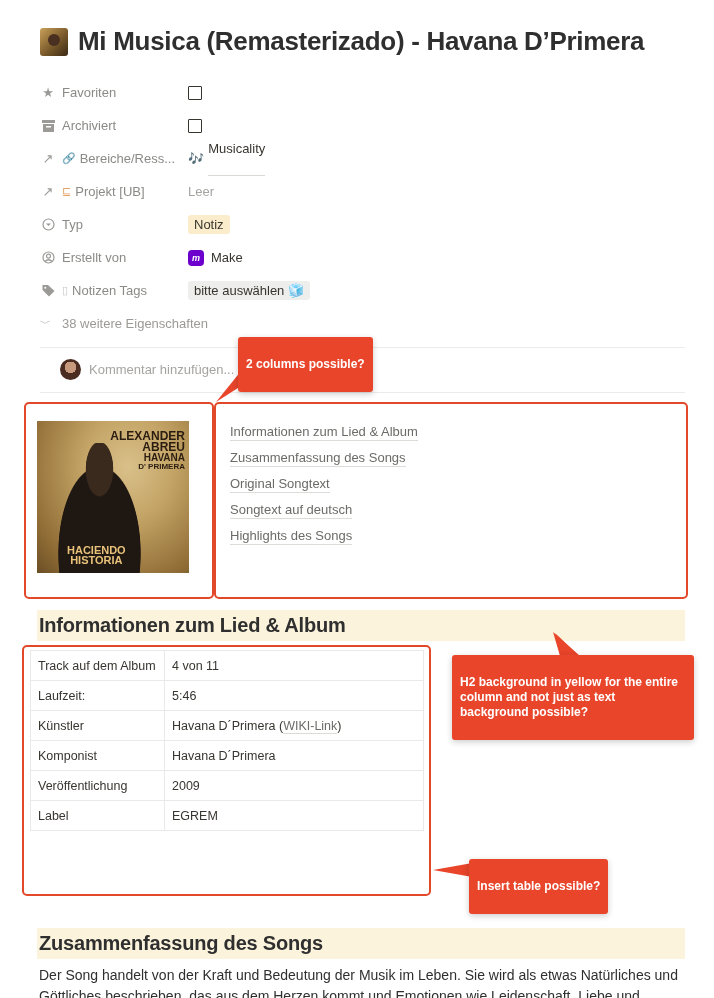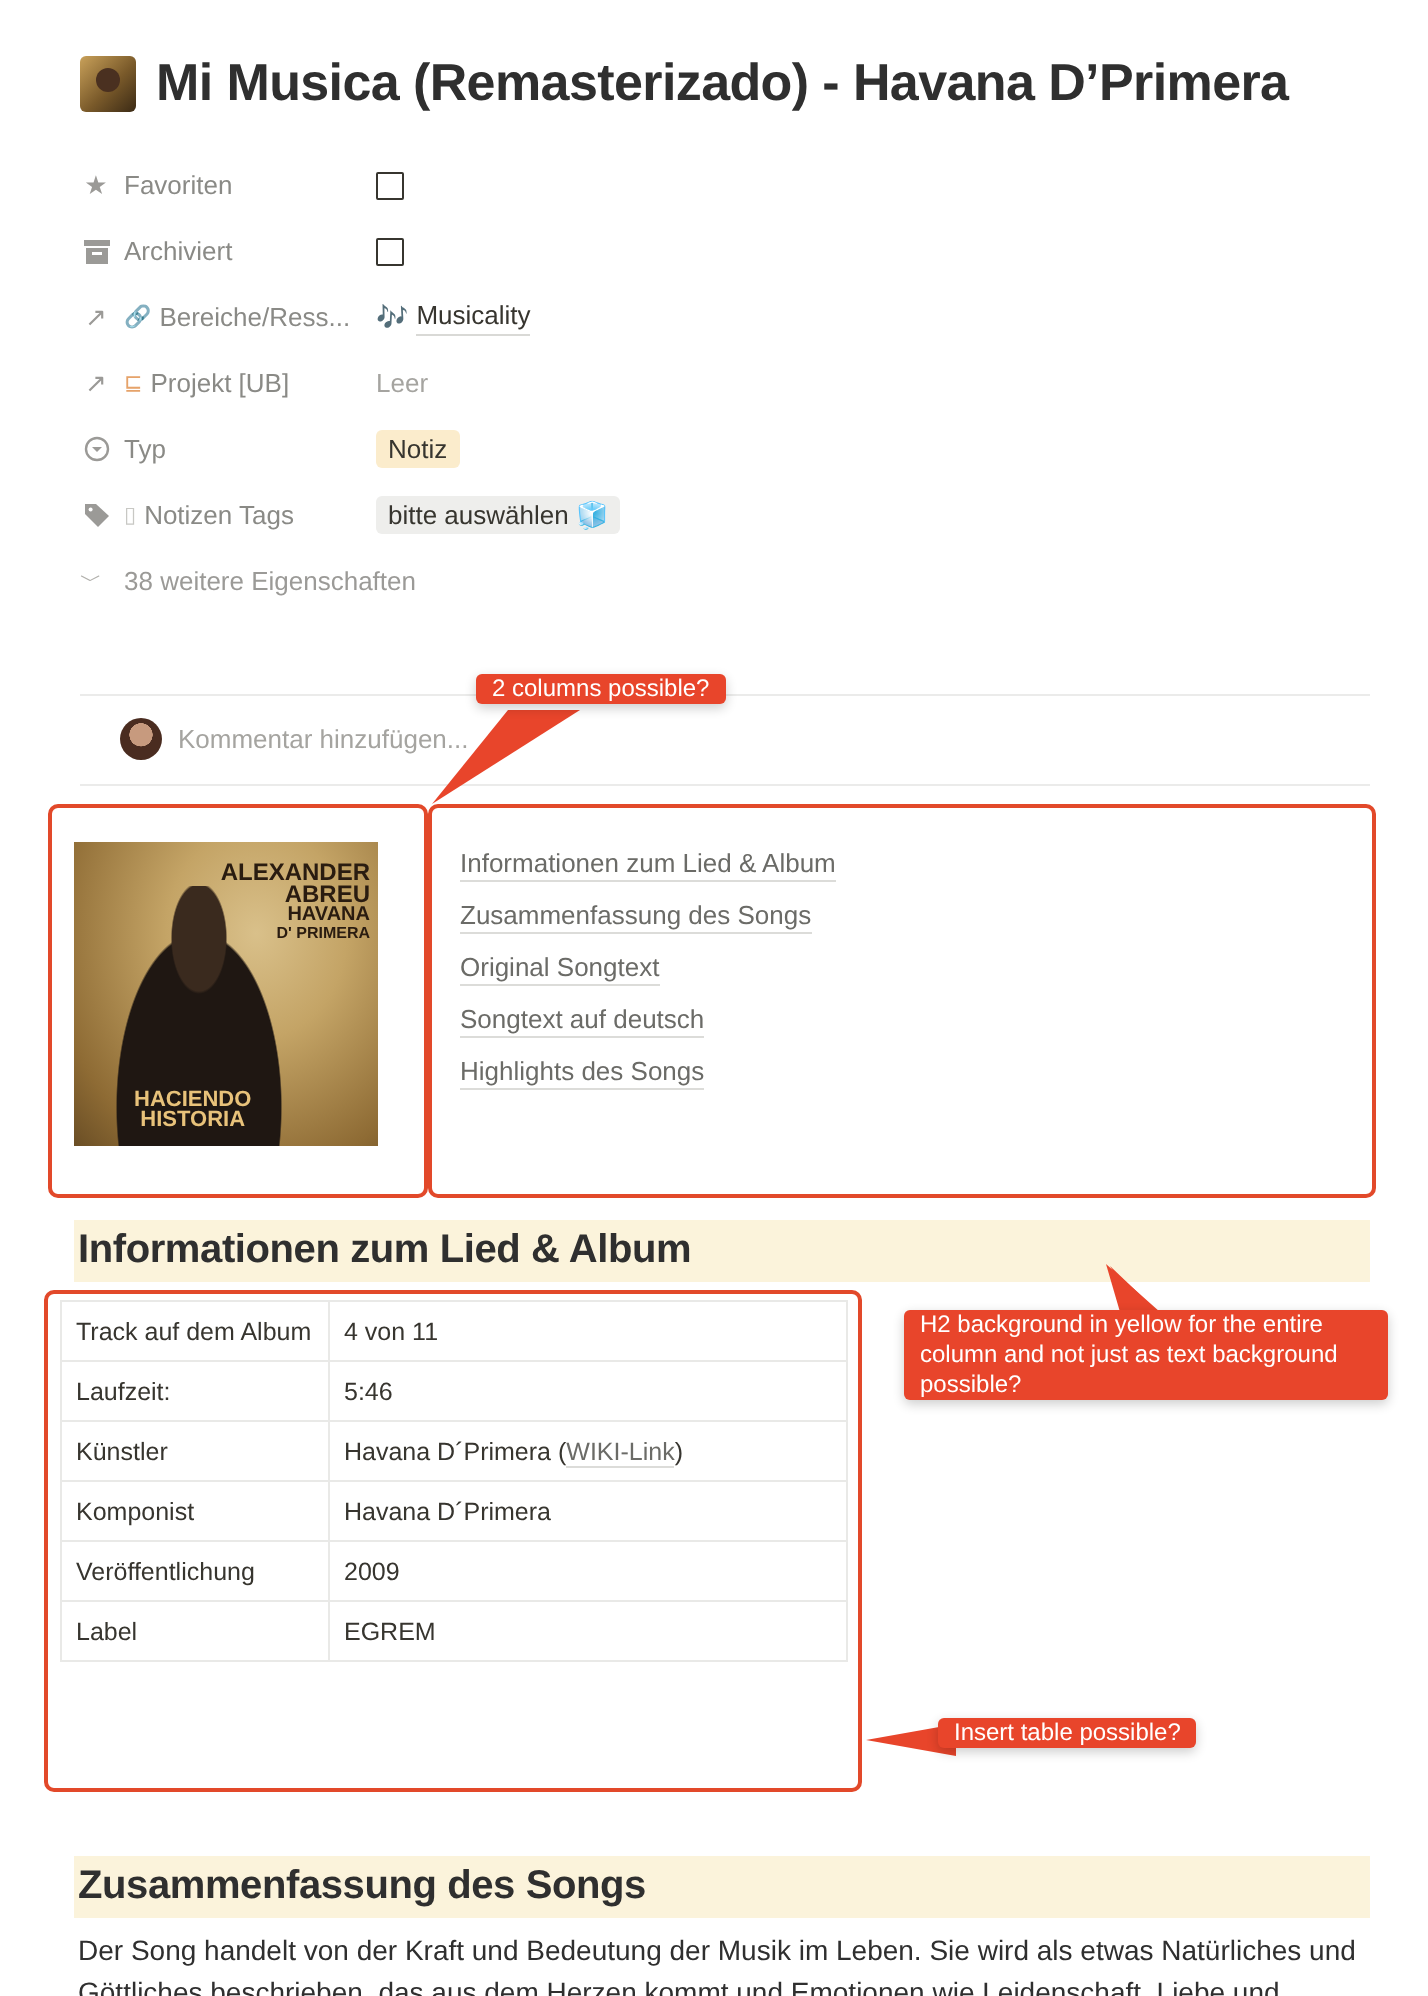--- a/index.html
+++ b/index.html
@@ -11,21 +11,21 @@
   .title-icon::after { content:""; position:absolute; left:8px; top:6px; width:12px; height:12px; border-radius:50%; background:#4a3020; }
   .title-text { margin-left: 10px; font-size: 26px; font-weight: 700; color: #2f2f2f; letter-spacing: -0.3px; white-space: nowrap; }
 
   .props { position: absolute; left: 40px; top: 76px; width: 645px; }
   .prop { height: 33px; display: flex; align-items: center; font-size: 13px; }
   .prop-label { width: 148px; display: flex; align-items: center; color: #8a8a86; }
   .prop-label .ic { width: 16px; height: 16px; margin-right: 6px; display: inline-flex; align-items: center; justify-content: center; color: #9b9a97; font-size: 13px; }
   .prop-label .ic2 { margin-right: 4px; font-size: 11px; }
   .prop-value { display: flex; align-items: center; color: #37352f; }
   .checkbox { width: 14px; height: 14px; border: 1.5px solid #37352f; border-radius: 1px; background: #fff; }
-  .relation { border-bottom: 1px solid #d9d9d6; padding-bottom: 2px; }
+  .relation { border-bottom: 1px solid #d9d9d6; padding-bottom: 19px; }
   .empty { color: #a5a4a0; }
   .tag-notiz { background: #fbeccc; color: #37352f; padding: 2px 6px; border-radius: 3px; }
   .make-logo { width: 16px; height: 16px; border-radius: 4px; background: #6d00cc; color: #fff; font-size: 9px; font-weight: 700; display: inline-flex; align-items: center; justify-content: center; margin-right: 7px; font-style: italic; }
   .tag-gray { background: #eeeeec; padding: 2px 6px; border-radius: 3px; }
   .more { color: #9b9a97; font-size: 13px; }
   .more .chev { display: inline-block; width: 16px; margin-right: 6px; color: #b0afab; font-size: 11px; }
 
   .divider { position: absolute; left: 40px; width: 645px; height: 1px; background: #ebebea; }
   .comment-row { position: absolute; left: 40px; top: 359px; display: flex; align-items: center; margin-left: 20px; }
   .avatar { width: 21px; height: 21px; border-radius: 50%; background: radial-gradient(circle at 50% 40%, #c79a7e 0 35%, #4a2c20 36% 100%); }
@@ -47,21 +47,21 @@
 
   .info-table { position: absolute; left: 30px; top: 650px; width: 394px; border-collapse: collapse; font-size: 12.5px; }
   .info-table td { border: 1px solid #e9e9e7; height: 30px; padding: 0 7px; color: #37352f; }
   .info-table td.k { width: 134px; }
   .wiki-link { color: #6b6b67; border-bottom: 1px solid #dcdcd9; }
 
   .body-text { position: absolute; left: 39px; top: 965px; width: 650px; font-size: 14px; line-height: 21px; color: #2f2f2f; }
 
   
   .anno-box { position: absolute; border: 2.5px solid #e2492a; border-radius: 5px; }
-  .anno-label { position: absolute; background: #e8452b; color: #fff; font-size: 12px; font-weight: 400; border-radius: 3px; padding: 0 8px; line-height: 15px; box-shadow: 0 2px 6px rgba(0,0,0,0.2); }
+  .anno-label { position: absolute; background: #e8452b; color: #fff; font-size: 12px; font-weight: 700; border-radius: 3px; padding: 20px 8px; line-height: 15px; box-shadow: 0 2px 6px rgba(0,0,0,0.2); }
   svg.arrow { position: absolute; overflow: visible; }
 </style>
 </head>
 <body>
 
 <div class="title-row">
   <div class="title-icon"></div>
   <h1 class="title-text">Mi Musica (Remasterizado) - Havana D’Primera</h1>
 </div>
 
@@ -117,20 +117,36 @@
         <svg width="13" height="13" viewBox="0 0 13 13">
             <circle cx="6.5" cy="6.5" r="5.5" fill="none" stroke="#9b9a97" stroke-width="1.2"></circle>
             <path d="M4 5.5 L6.5 8 L9 5.5 Z" fill="#9b9a97"></path>
           </svg>
       </span>
       <span>Typ</span>
     </div>
     <div class="prop-value">
         <span class="tag-notiz">Notiz</span>
       </div>
+  </div>
+  <div class="prop">
+    <div class="prop-label">
+      <span class="ic">
+        <svg width="13" height="13" viewBox="0 0 13 13">
+            <circle cx="6.5" cy="6.5" r="5.5" fill="none" stroke="#9b9a97" stroke-width="1.2"></circle>
+            <circle cx="6.5" cy="5.2" r="2" fill="none" stroke="#9b9a97" stroke-width="1.2"></circle>
+            <path d="M3 10.5 Q6.5 7 10 10.5" fill="none" stroke="#9b9a97" stroke-width="1.2"></path>
+          </svg>
+      </span>
+      <span>Erstellt von</span>
+    </div>
+    <div class="prop-value">
+      <span class="make-logo">m</span>
+      <span>Make</span>
+    </div>
   </div>
   <div class="prop">
     <div class="prop-label">
       <span class="ic">
         <svg width="13" height="13" viewBox="0 0 13 13">
             <path d="M0.5 1 L6 1 L12.5 7 L7 12.5 L0.5 6 Z" fill="#9b9a97"></path>
             <circle cx="3.3" cy="3.8" r="1" fill="#fff"></circle>
           </svg>
       </span>
       <span class="ic2" style="color:#c8c8c4;">▯</span>

